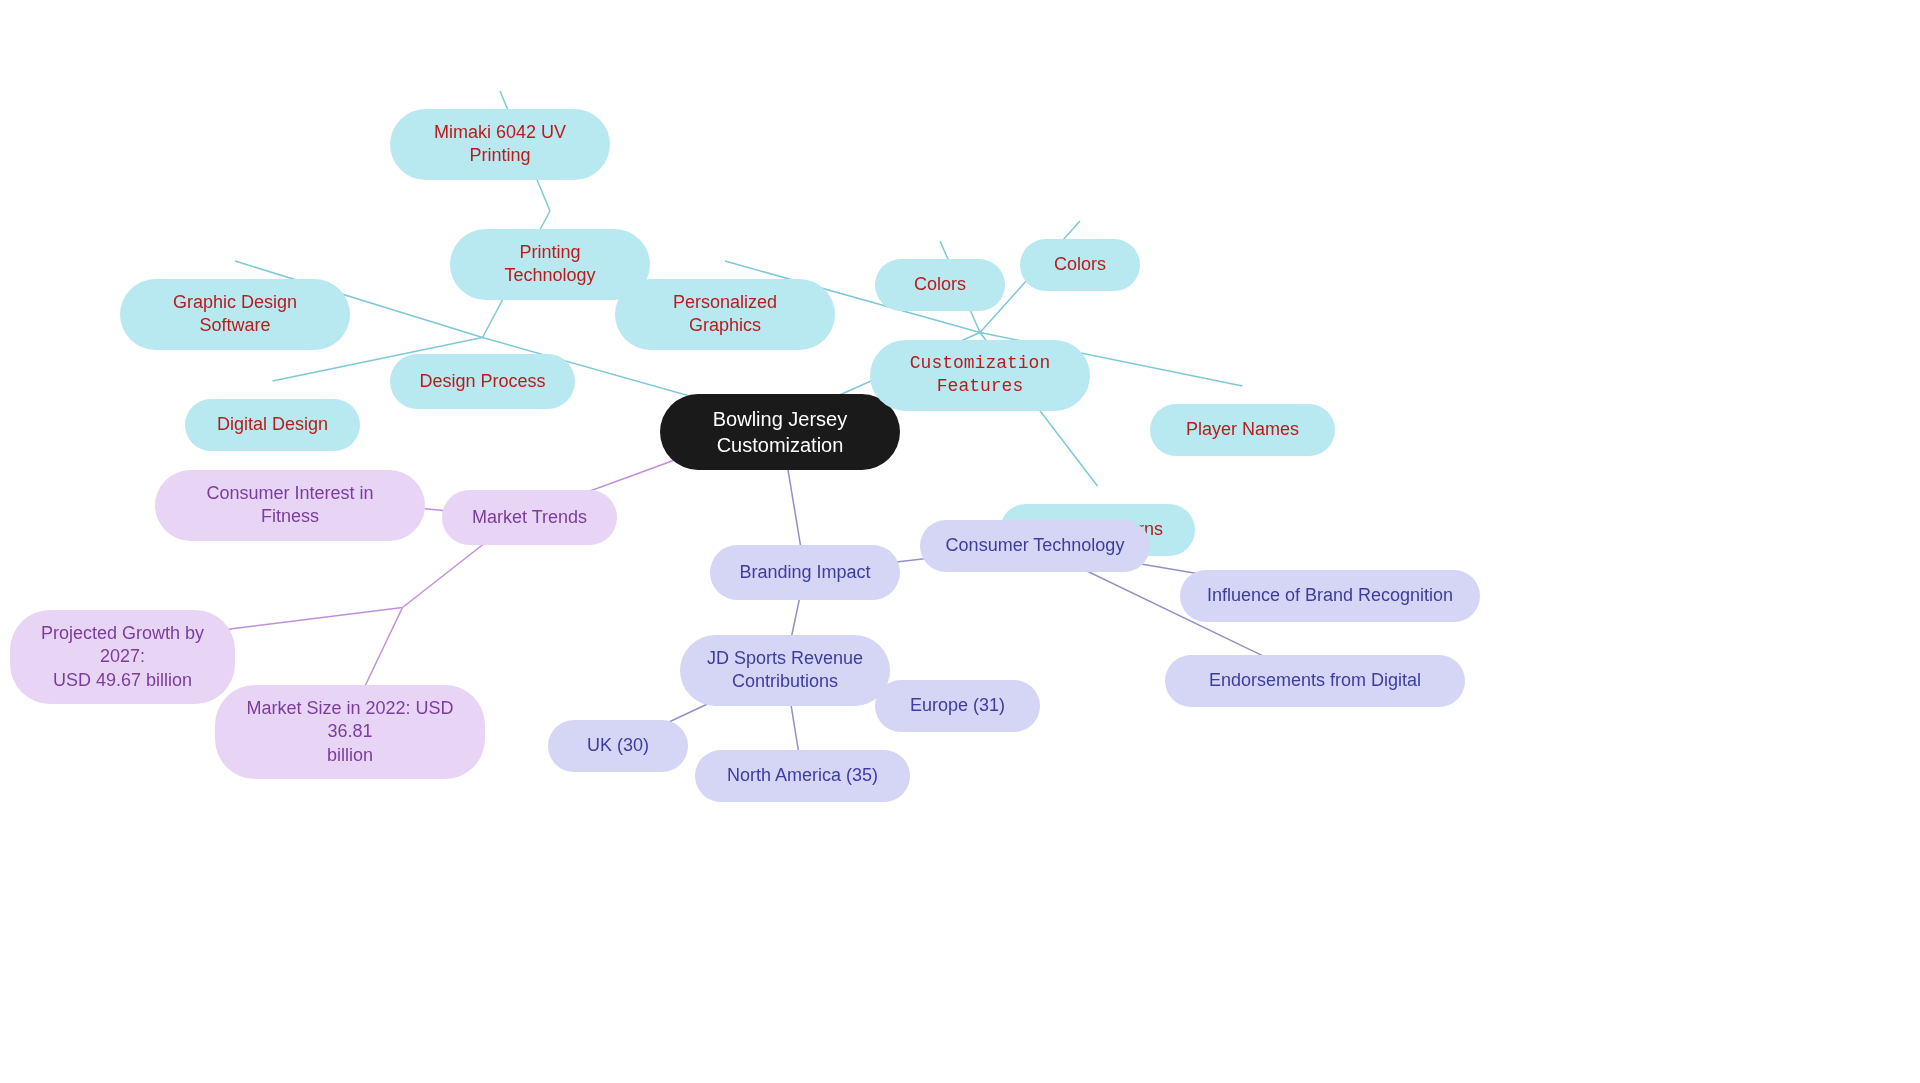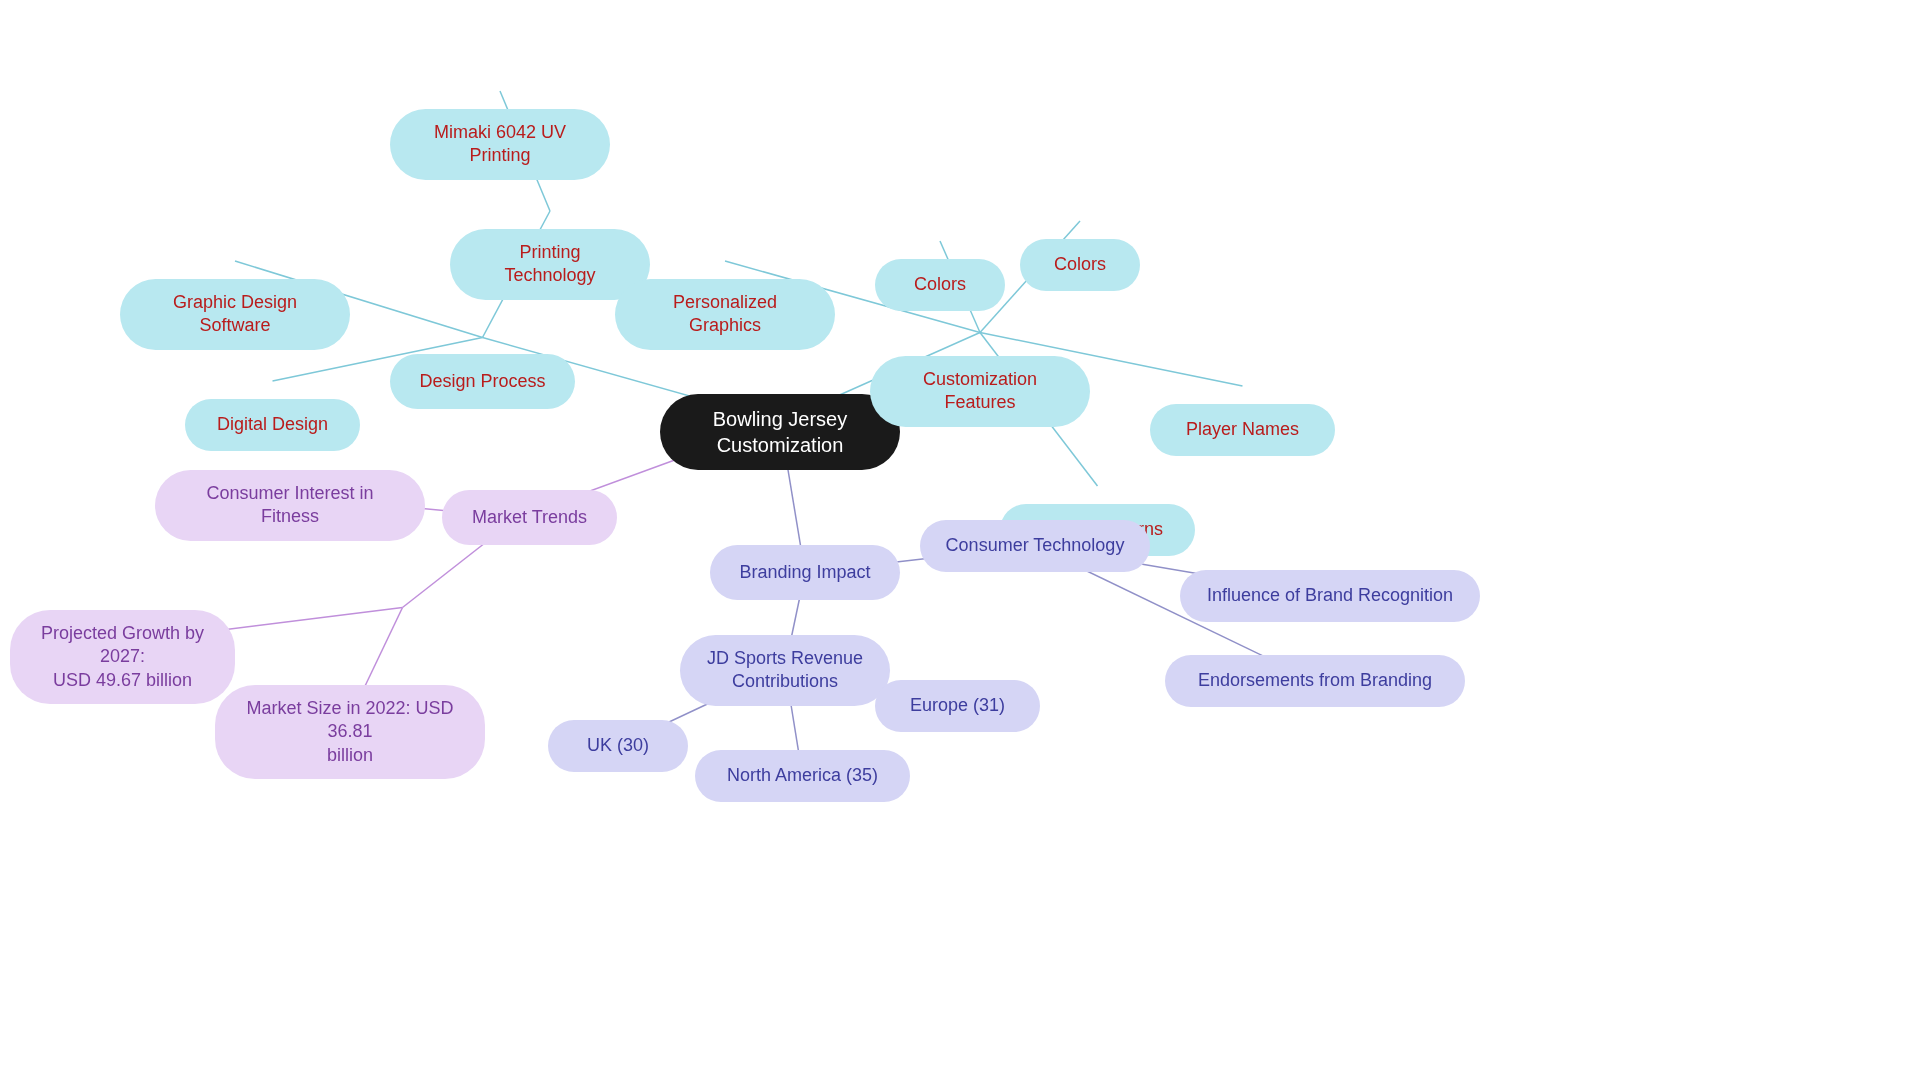--- a/index.html
+++ b/index.html
@@ -93,29 +93,29 @@
       <line x1="402.5" y1="607.5" x2="122.5" y2="642.5" stroke="#c08fdb" stroke-width="1.5"></line>
       <line x1="402.5" y1="607.5" x2="350" y2="717.5" stroke="#c08fdb" stroke-width="1.5"></line>
     </svg>
 <div class="node node-center" style="left: 660px; top: 394px; width: 240px; min-height: 55px;">Bowling Jersey Customization</div>
     <div class="node node-cyan" style="left: 390px; top: 65px; width: 220px; min-height: 52px;">Mimaki 6042 UV Printing</div>
     <div class="node node-cyan" style="left: 450px; top: 185px; width: 200px; min-height: 52px;">Printing Technology</div>
     <div class="node node-cyan" style="left: 120px; top: 235px; width: 230px; min-height: 52px;">Graphic Design Software</div>
     <div class="node node-cyan" style="left: 390px; top: 310px; width: 185px; min-height: 55px;">Design Process</div>
     <div class="node node-cyan" style="left: 185px; top: 355px; width: 175px; min-height: 52px;">Digital Design</div>
     <div class="node node-cyan" style="left: 615px; top: 235px; width: 220px; min-height: 52px;">Personalized Graphics</div>
-    <div class="node node-cyan" style="left: 870px; top: 312px; width: 220px; min-height: 55px;">Customization Features</div>
+    <div class="node node-cyan" style="left: 870px; top: 296px; width: 220px; min-height: 55px; font-family: Liberation Mono, monospace;">Customization Features</div>
     <div class="node node-cyan" style="left: 875px; top: 215px; width: 130px; min-height: 52px;">Colors</div>
     <div class="node node-cyan" style="left: 1020px; top: 195px; width: 120px; min-height: 52px;">Colors</div>
     <div class="node node-cyan" style="left: 1000px; top: 460px; width: 195px; min-height: 52px;">Distinct Patterns</div>
     <div class="node node-cyan" style="left: 1150px; top: 360px; width: 185px; min-height: 52px;">Player Names</div>
     <div class="node node-lavender" style="left: 710px; top: 545px; width: 190px; min-height: 55px;">Branding Impact</div>
     <div class="node node-lavender" style="left: 920px; top: 520px; width: 230px; min-height: 52px;">Consumer Technology</div>
     <div class="node node-lavender" style="left: 1180px; top: 570px; width: 300px; min-height: 52px;">Influence of Brand Recognition</div>
-    <div class="node node-lavender" style="left: 1165px; top: 655px; width: 300px; min-height: 52px;">Endorsements from Branding</div>
+    <div class="node node-lavender" style="left: 1165px; top: 655px; width: 300px; min-height: 52px;">Endorsements from Digital</div>
     <div class="node node-lavender" style="left: 680px; top: 635px; width: 210px; min-height: 65px; text-align: center;">JD Sports Revenue
 Contributions</div>
     <div class="node node-lavender" style="left: 548px; top: 720px; width: 140px; min-height: 52px;">UK (30)</div>
     <div class="node node-lavender" style="left: 695px; top: 750px; width: 215px; min-height: 52px;">North America (35)</div>
     <div class="node node-lavender" style="left: 875px; top: 680px; width: 165px; min-height: 52px;">Europe (31)</div>
     <div class="node node-purple" style="left: 442px; top: 490px; width: 175px; min-height: 55px;">Market Trends</div>
     <div class="node node-purple" style="left: 155px; top: 470px; width: 270px; min-height: 52px;">Consumer Interest in Fitness</div>
     <div class="node node-purple" style="left: 10px; top: 610px; width: 225px; min-height: 65px;">Projected Growth by 2027:
 USD 49.67 billion</div>
     <div class="node node-purple" style="left: 215px; top: 685px; width: 270px; min-height: 65px;">Market Size in 2022: USD 36.81

